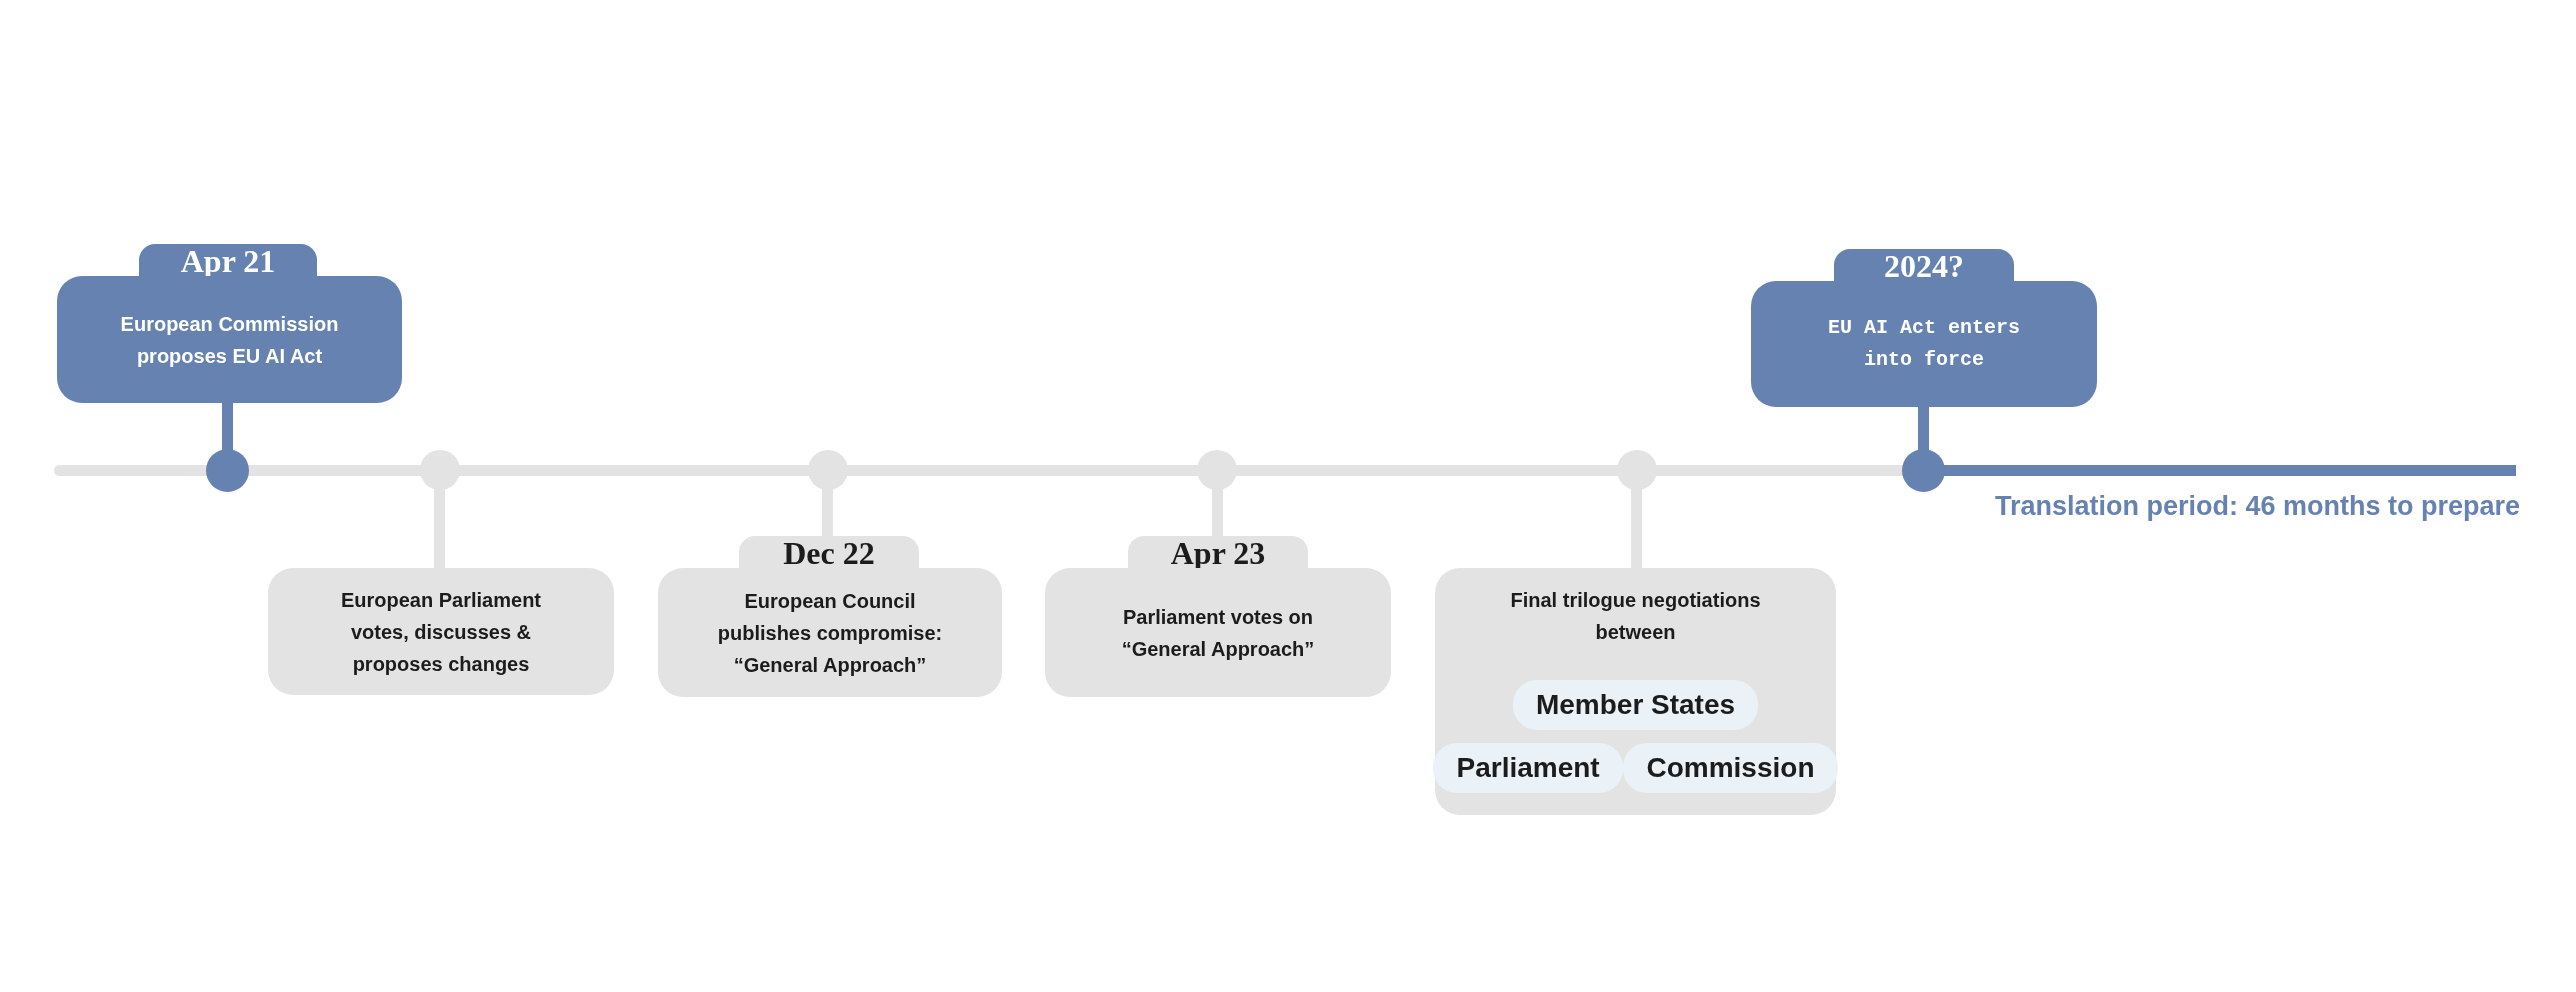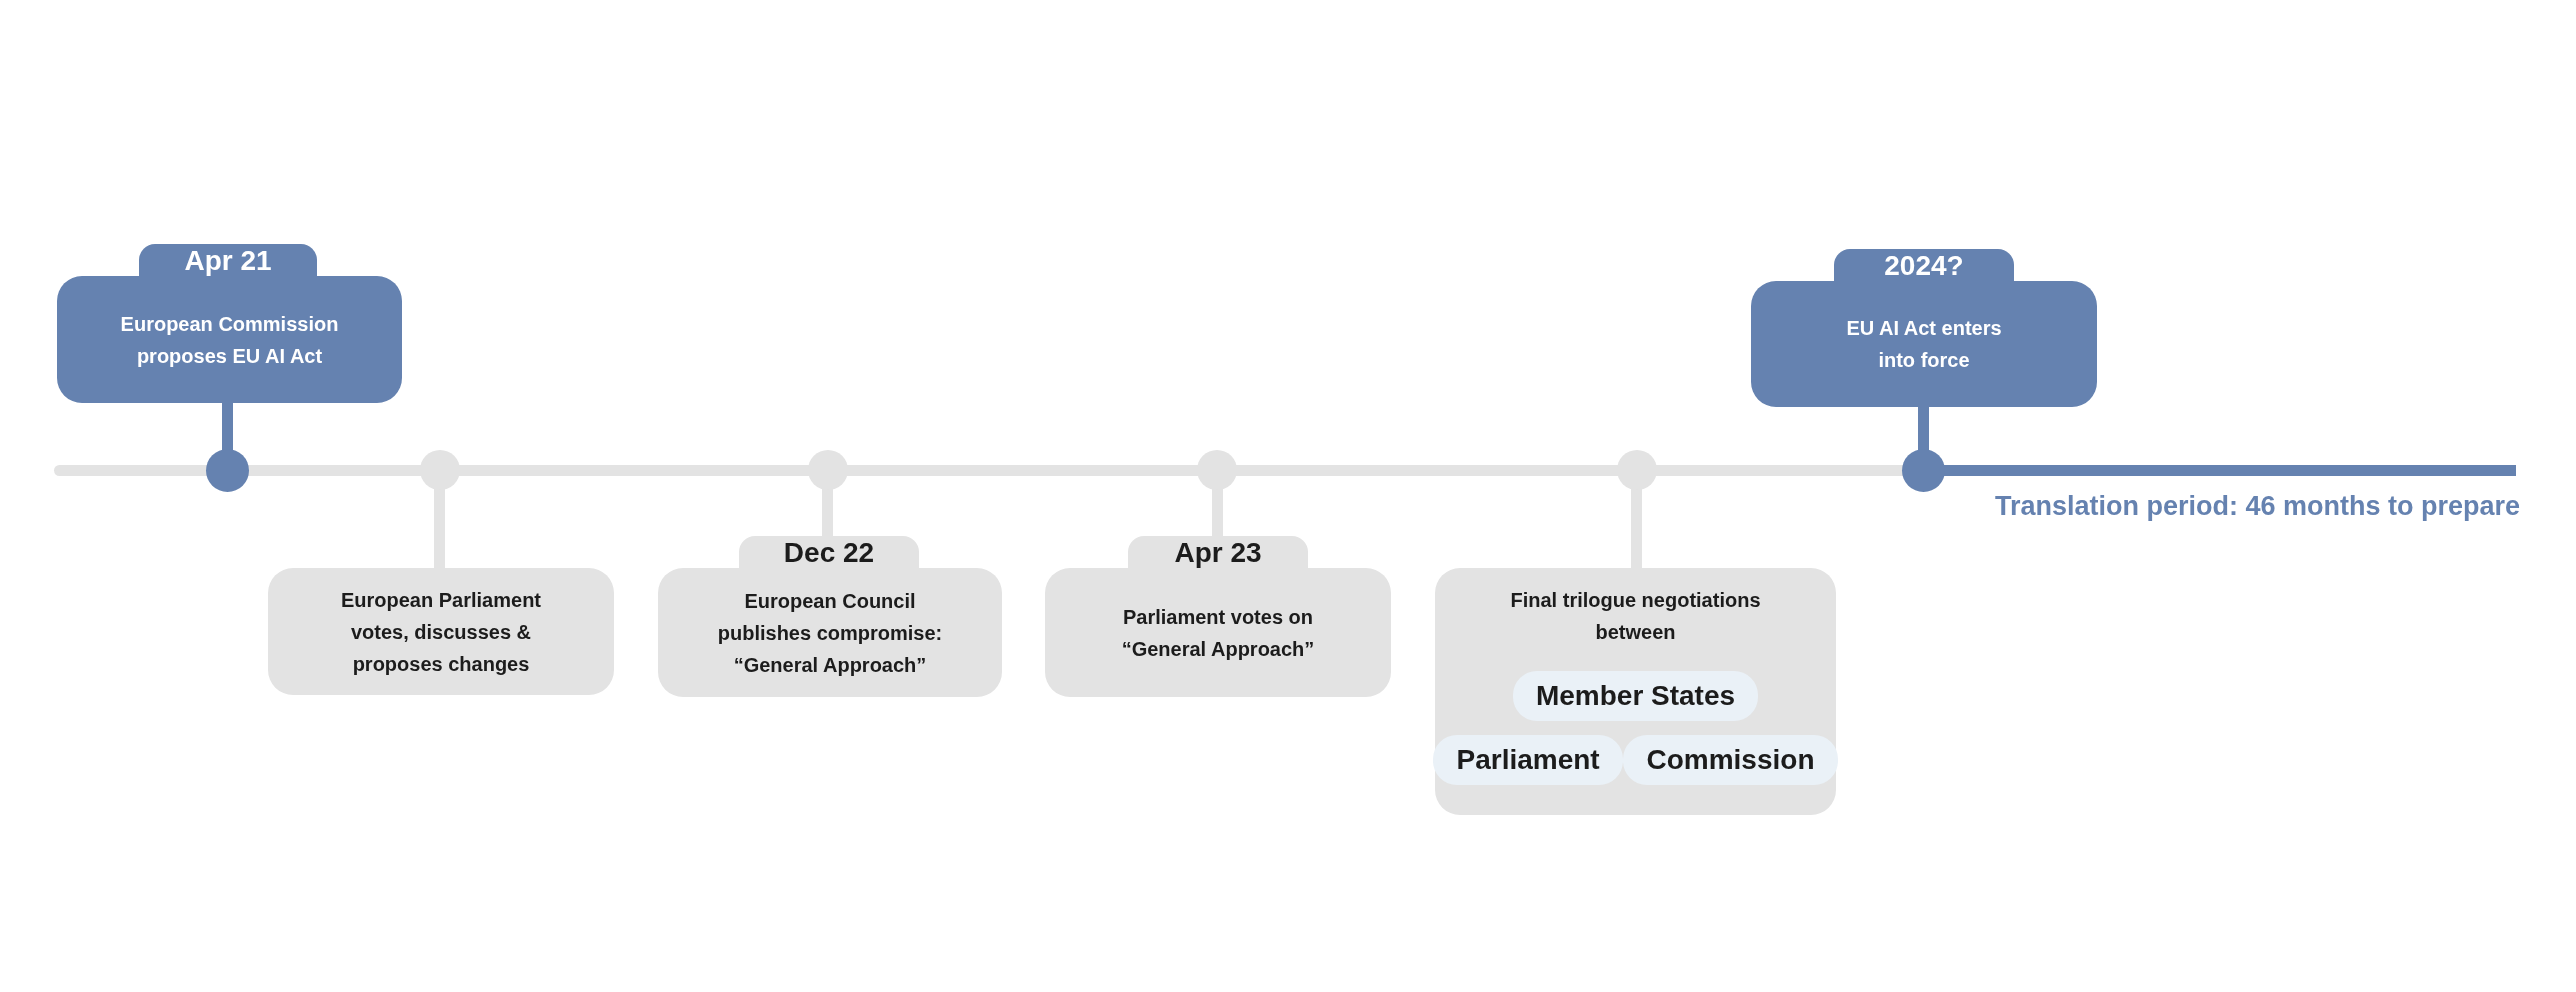--- a/index.html
+++ b/index.html
@@ -74,24 +74,25 @@
   }
 
   .tab {
     position: absolute;
     height: 36px;
     border-radius: 16px 16px 0 0;
     display: flex;
     align-items: center;
     justify-content: center;
     z-index: 4;
-    font-size: 28px;
+    font-size: 32px;
     font-weight: 700;
     padding-bottom: 1.8px;
     box-sizing: border-box;
+    font-family: Liberation Serif, serif;
   }
   .tab.blue { background: #6582b0; color: #ffffff; }
   .tab.gray { background: #e3e3e3; color: #1c1c1c; }
 
   
   .n1-tab  { left: 139px;  top: 244px; width: 178px; }
   .n1-box  { left: 57px;   top: 276px; width: 345px; height: 127px; }
   .n1-stem { left: 222px;  top: 395px; height: 76px; }
   .n1-dot  { left: 206px;  top: 449px; }
 
@@ -103,27 +104,27 @@
   .n3-box  { left: 658px;  top: 568px; width: 344px; height: 129px; }
   .n3-stem { left: 822px;  top: 470px; height: 68px; }
   .n3-dot  { left: 808px;  top: 450px; }
 
   .n4-tab  { left: 1128px; top: 536px; width: 180px; }
   .n4-box  { left: 1045px; top: 568px; width: 346px; height: 129px; }
   .n4-stem { left: 1212px; top: 470px; height: 68px; }
   .n4-dot  { left: 1197px; top: 450px; }
 
   .n5-box  { left: 1435px; top: 568px; width: 401px; height: 247px;
-             flex-direction: column; justify-content: flex-start;
+             flex-direction: column; justify-content: space-between;
              padding: 16px 18px 21.6px 18px; }
   .n5-stem { left: 1631px; top: 470px; height: 101px; }
   .n5-dot  { left: 1617px; top: 450px; }
 
   .n6-tab  { left: 1834px; top: 249px; width: 180px; }
-  .n6-box  { left: 1751px; top: 281px; width: 346px; height: 126px; }
+  .n6-box  { left: 1751px; top: 281px; width: 346px; height: 126px; font-family: Liberation Mono, monospace; }
   .n6-stem { left: 1918px; top: 401px; height: 70px; }
   .n6-dot  { left: 1902px; top: 449px; }
 
   
   .pill-area { margin-top: 23.4px; display: flex; flex-direction: column; align-items: center; gap: 13.5px; }
   .pill-row  { display: flex; }
   .pill {
     background: #eaf1f7;
     border-radius: 24px;
     padding: 9px 23.4px;

